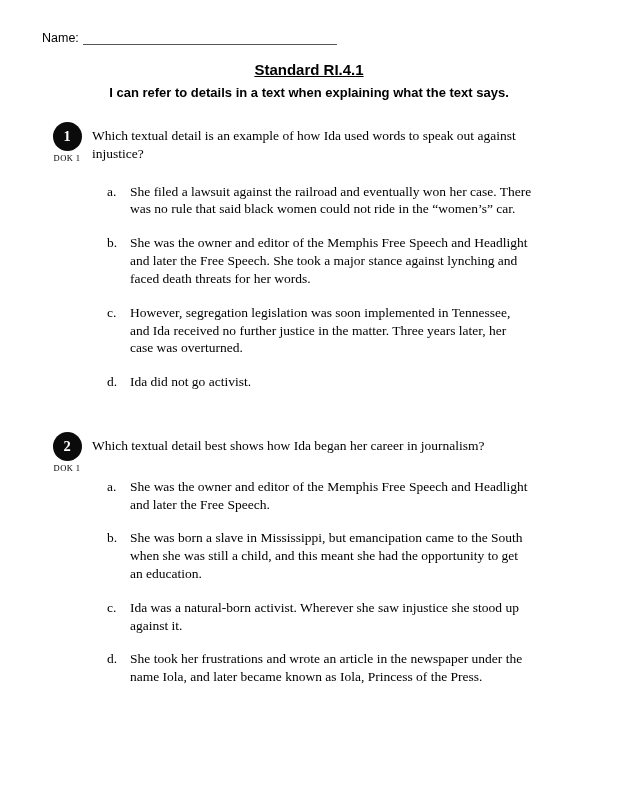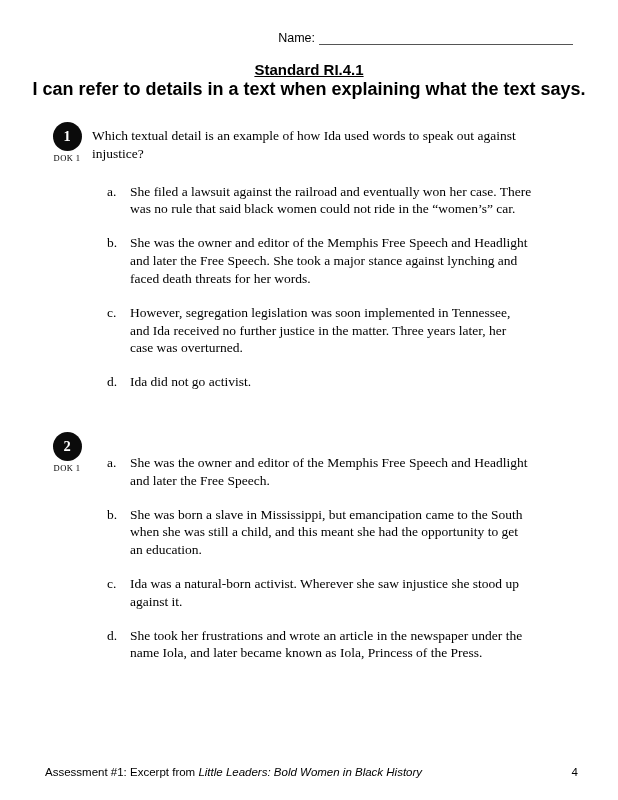--- a/index.html
+++ b/index.html
@@ -15,21 +15,20 @@
     overflow: hidden;
   }
   
   .header-row {
     display: flex;
     justify-content: space-between;
     align-items: flex-end;
     padding: 31px 45px 0 42px;
     font-family: "Liberation Sans", sans-serif;
     font-size: 12.5px;
-    flex-direction: column;
   }
   .fill-group { display: flex; align-items: flex-end; }
   .fill-label { white-space: nowrap; padding-right: 4px; }
   .fill-line {
     display: inline-block;
     border-bottom: 1.4px solid #555555;
     height: 14px;
   }
   .name-line { width: 254px; }
   .date-line { width: 140px; }
@@ -40,22 +39,23 @@
     font-family: "Liberation Sans", sans-serif;
   }
   .doc-title {
     font-size: 15px;
     font-weight: bold;
     text-decoration: underline;
     display: inline-block;
     text-align: center;
   }
   .doc-subtitle {
-    font-size: 18px;
+    font-size: 13px;
     font-weight: bold;
+    margin-top: 6px;
   }
   
   .question {
     display: flex;
     padding: 0 38px 0 42px;
   }
   .q1 { margin-top: 21px; }
   .q2 { margin-top: 40px; }
   .badge-col {
     flex: none;
@@ -163,20 +163,21 @@
       </div>
     </div>
   </div>
 
   <div class="question q2">
     <div class="badge-col">
       <div class="num-badge">2</div>
       <div class="dok-label">DOK 1</div>
     </div>
     <div class="q-content">
+      <div class="q-prompt">Which textual detail best shows how Ida began her career in journalism?</div>
       <div class="options">
         <div class="option">
           <span class="opt-letter">a.</span>
           <span class="opt-text">She was the owner and editor of the Memphis Free Speech and Headlight
 and later the Free Speech.</span>
         </div>
         <div class="option">
           <span class="opt-letter">b.</span>
           <span class="opt-text">She was born a slave in Mississippi, but emancipation came to the South
 when she was still a child, and this meant she had the opportunity to get
@@ -189,18 +190,14 @@
         </div>
         <div class="option">
           <span class="opt-letter">d.</span>
           <span class="opt-text">She took her frustrations and wrote an article in the newspaper under the
 name Iola, and later became known as Iola, Princess of the Press.</span>
         </div>
       </div>
     </div>
   </div>
 
-  <div class="footer">
-    <div><span>Assessment #1: Excerpt from </span><span class="book-title">Little Leaders: Bold Women in Black History</span></div>
-    <div>4</div>
-  </div>
 
 </div>
 
 </body></html>

